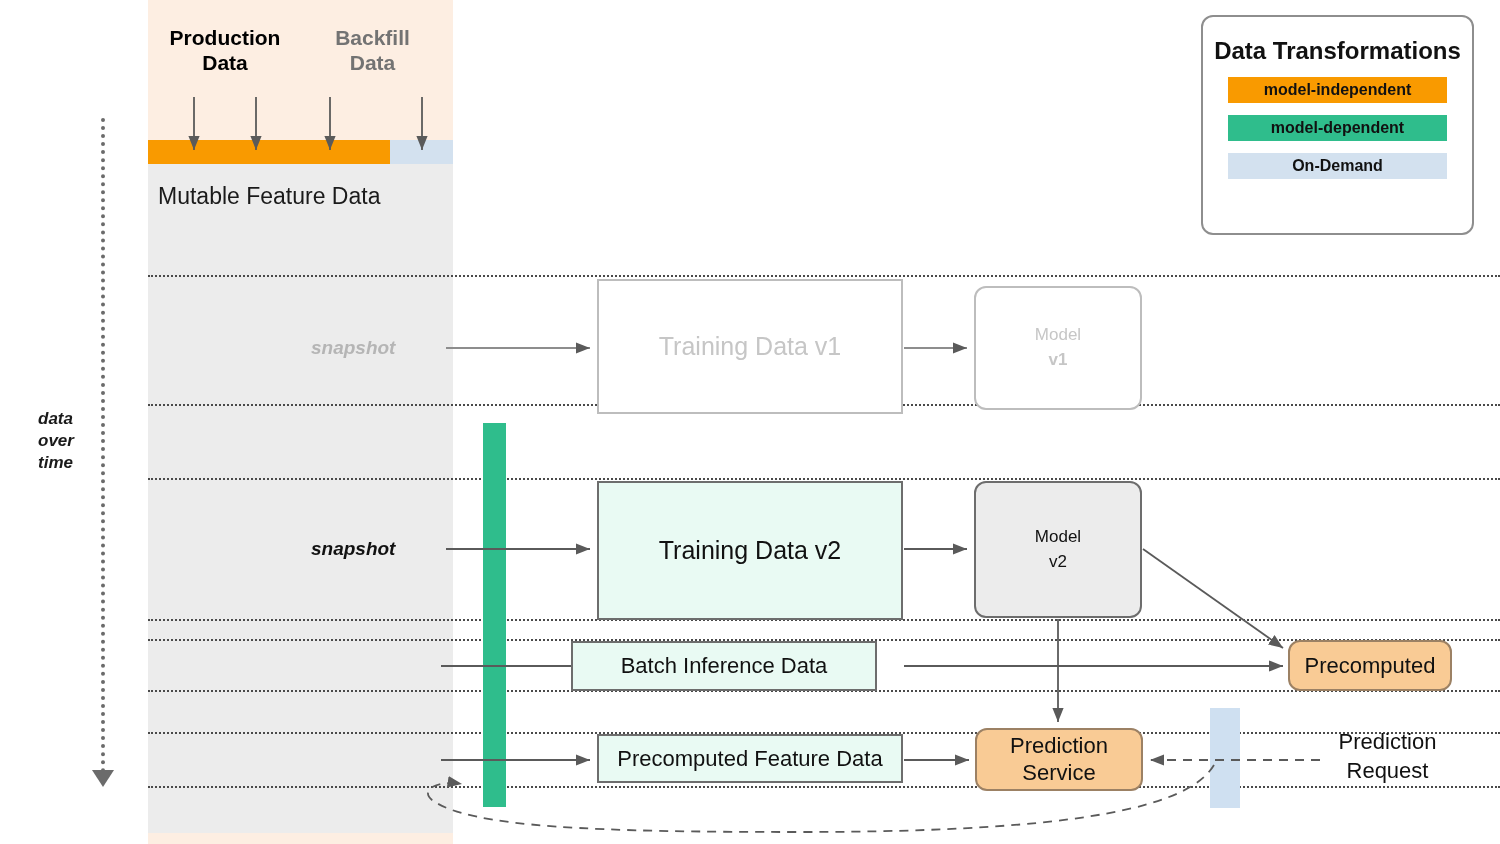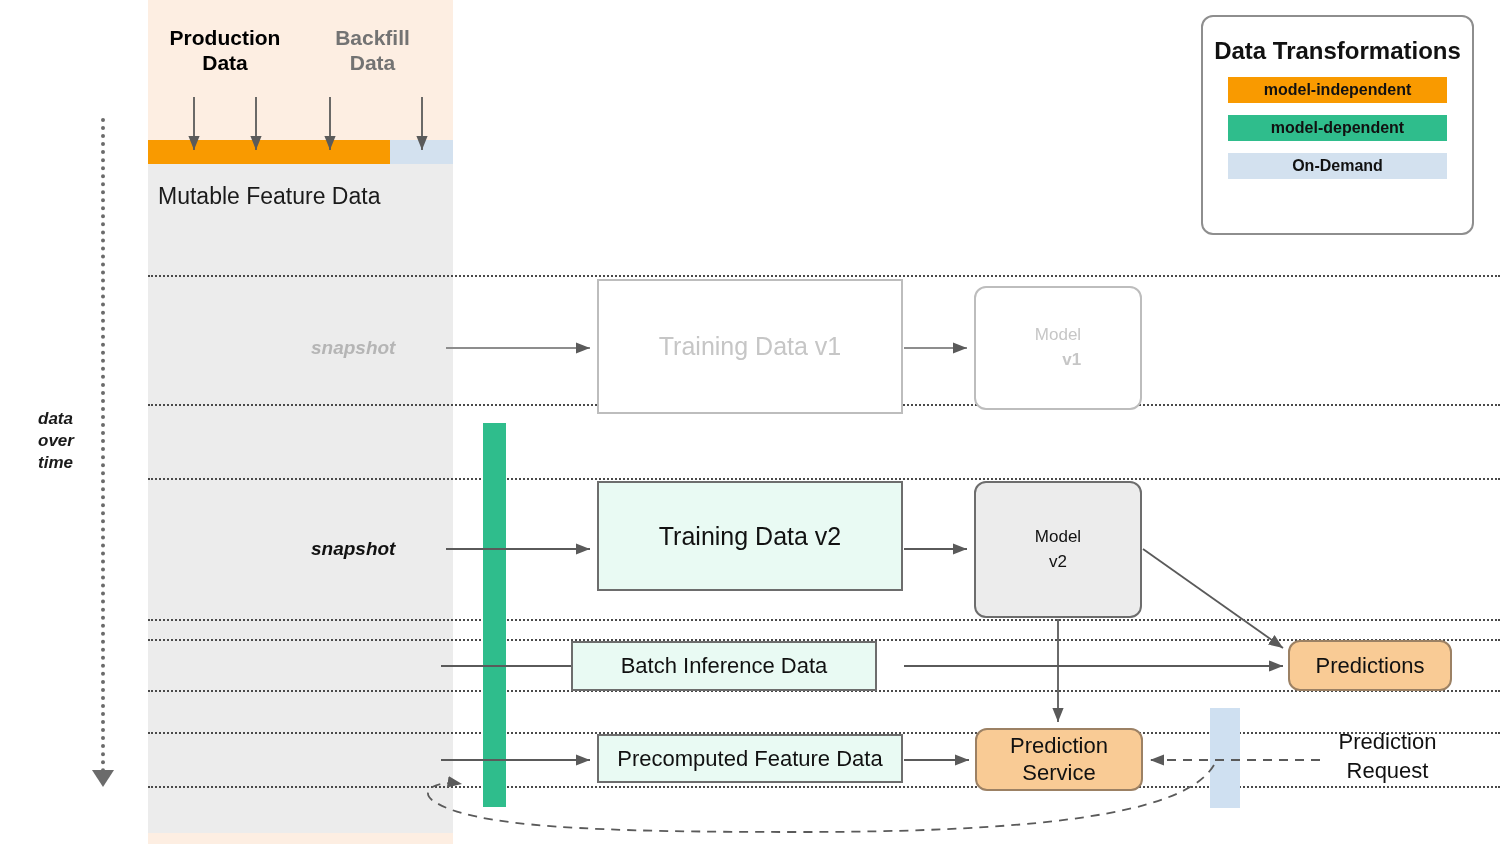--- a/index.html
+++ b/index.html
@@ -26,31 +26,31 @@
   .band .edge{position:absolute;left:0;width:100%;height:0;border-top:2px dotted #4a4a4a;}
   .band .edge.bottom{bottom:0;}
 
   
   .time-axis{position:absolute;left:101px;top:118px;width:0;height:655px;border-left:4px dotted #6b6b6b;}
   .time-arrow{position:absolute;left:92px;top:770px;width:0;height:0;border-left:11px solid transparent;border-right:11px solid transparent;border-top:17px solid #6b6b6b;}
   .time-label{position:absolute;left:38px;top:408px;width:58px;text-align:left;font-size:17px;font-weight:bold;font-style:italic;color:#1a1a1a;line-height:1.28;}
 
   
   .box{position:absolute;box-sizing:border-box;display:flex;align-items:center;justify-content:center;text-align:center;}
-  .rect{border:2px solid #666;text-align:right;}
+  .rect{border:2px solid #666;}
   .mint{background:#e9faf3;border:2px solid #6d6d6d;}
   .plain{background:#ffffff;border:2px solid #9c9c9c;}
   .round{border-radius:12px;}
   .grey-box{background:#ececec;border:2px solid #6d6d6d;}
   .orange-box{background:#f9cb95;border:2px solid #9c8164;}
   .faded{color:#c6c6c6;border-color:#bdbdbd;}
 
   .b-td1{left:597px;top:279px;width:306px;height:135px;font-size:25px;}
   .b-m1{left:974px;top:286px;width:168px;height:124px;font-size:17px;line-height:1.45;}
-  .b-td2{left:597px;top:481px;width:306px;height:110px;font-size:25px;color:#111;}
+  .b-td2{left:597px;top:481px;width:306px;height:139px;font-size:25px;color:#111;}
   .b-m2{left:974px;top:481px;width:168px;height:137px;font-size:17px;line-height:1.45;color:#111;}
   .b-bid{left:571px;top:641px;width:306px;height:50px;font-size:22px;color:#111;}
   .b-pfd{left:597px;top:734px;width:306px;height:49px;font-size:22px;color:#111;}
   .b-ps{left:975px;top:728px;width:168px;height:63px;font-size:22px;color:#111;line-height:1.22;}
   .b-pred{left:1288px;top:640px;width:164px;height:51px;font-size:22px;color:#111;}
 
   .snap{position:absolute;font-size:19px;font-weight:bold;font-style:italic;}
   .snap1{left:311px;top:337px;color:#b5b5b5;}
   .snap2{left:311px;top:538px;color:#111;}
 
@@ -184,21 +184,21 @@
   <div class="box mint b-bid">Batch Inference Data</div>
   <div class="box mint b-pfd">Precomputed Feature Data</div>
 
   <div class="box orange-box round b-ps">
     <div>
       <div>Prediction</div>
       <div>Service</div>
     </div>
   </div>
 
-  <div class="box orange-box round b-pred">Predictions</div>
+  <div class="box orange-box round b-pred">Precomputed</div>
 
   <div class="pred-req">
     <div>Prediction</div>
     <div>Request</div>
   </div>
 
   <div class="legend">
     <div class="legend-title">Data Transformations</div>
     <div class="legend-row lg-ind">model-independent</div>
     <div class="legend-row lg-dep">model-dependent</div>

